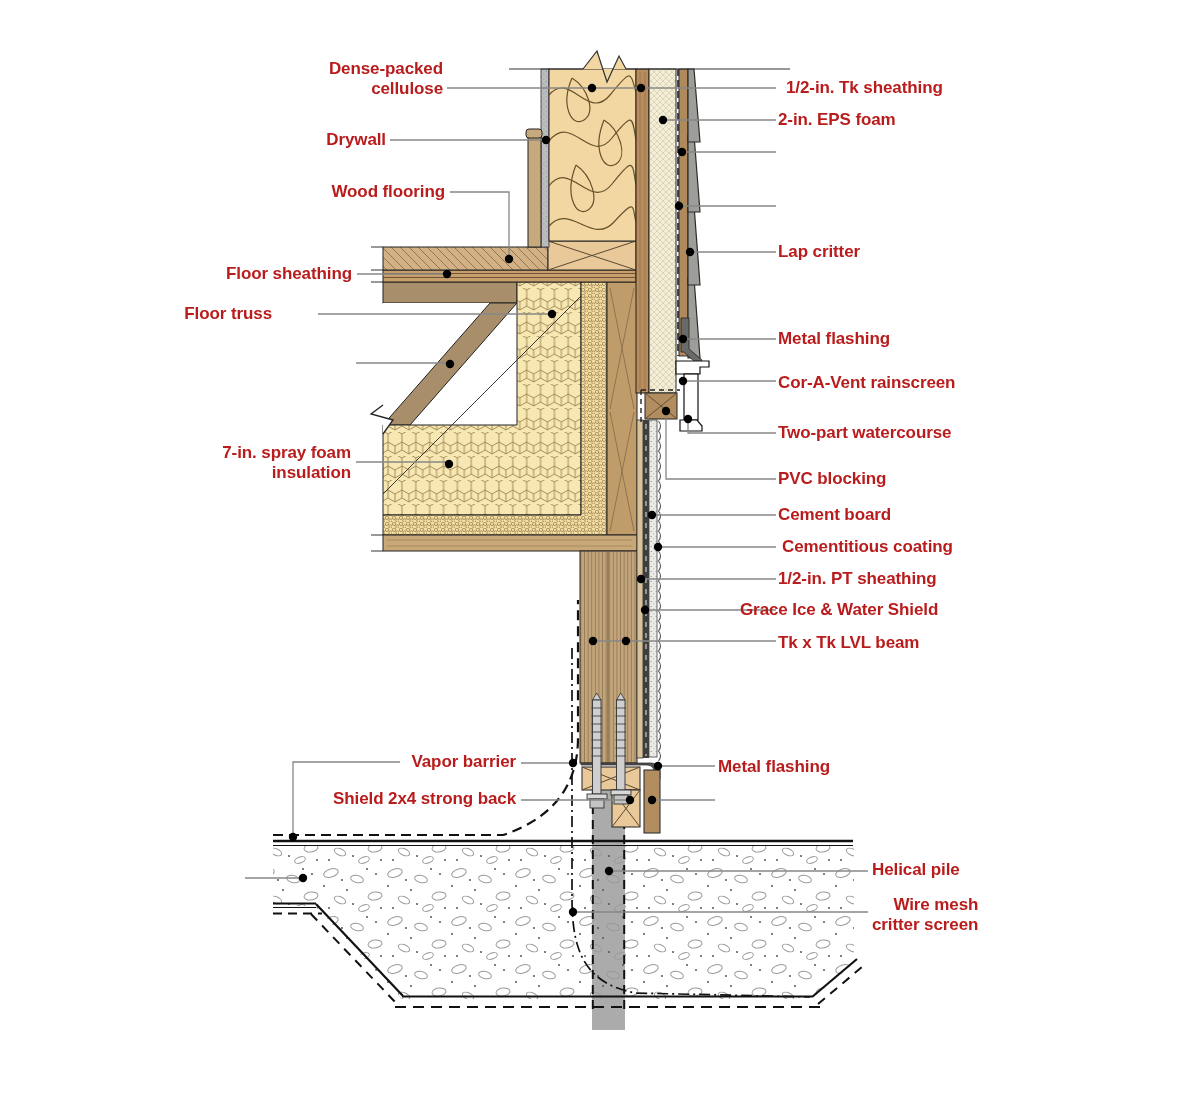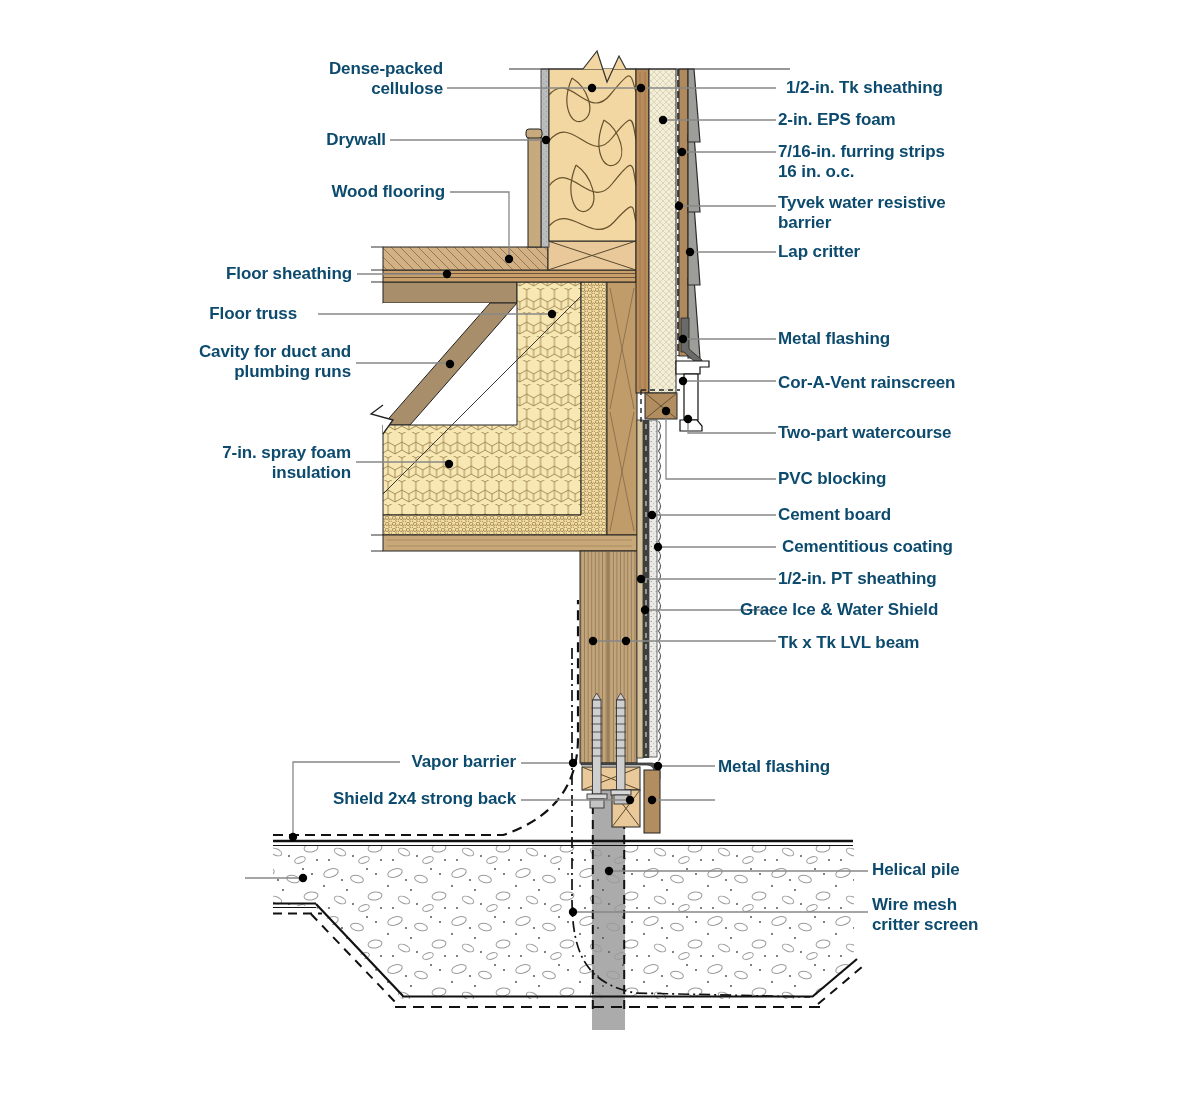--- a/index.html
+++ b/index.html
@@ -1,21 +1,21 @@
 <!DOCTYPE html>
 <html><head>
 <meta charset="utf-8">
 <style>
   html,body{margin:0;padding:0;background:#fff;}
   .stage{position:relative;width:1200px;height:1101px;background:#fff;overflow:hidden;
          font-family:"Liberation Sans",sans-serif;}
   .stage svg{position:absolute;left:0;top:0;}
-  .lbl{position:absolute;font-size:17px;font-weight:700;color:#0c4a6e;line-height:20px;
+  .lbl{position:absolute;font-size:17px;font-weight:700;color:#b91c1c;line-height:20px;
        white-space:pre-line;letter-spacing:-0.1px;}
-  .lbl.r{text-align:left;}
+  .lbl.r{text-align:right;}
   .lbl.l{text-align:right;}
 </style>
 </head>
 <body>
 
 <div class="stage">
 
 <svg width="1200" height="1101" viewBox="0 0 1200 1101">
   <defs>
     <pattern id="hex" width="13.86" height="24" patternUnits="userSpaceOnUse">
@@ -255,34 +255,28 @@
     <circle cx="609" cy="871" r="4.2"></circle>
         <circle cx="573" cy="912" r="4.2"></circle>
   </g>
 </svg>
 
 <div class="lbl l" style="right:757px;top:59px">Dense-packed
 cellulose</div>
 <div class="lbl l" style="right:814px;top:130px">Drywall</div>
 <div class="lbl l" style="right:755px;top:182px">Wood flooring</div>
 <div class="lbl l" style="right:848px;top:264px">Floor sheathing</div>
-<div class="lbl l" style="right:903px;top:304px">Floor truss</div>
-<div class="lbl l" style="right:849px;top:342px">Cavity for duct and
-plumbing runs</div>
+<div class="lbl l" style="right:928px;top:304px">Floor truss</div>
 <div class="lbl l" style="right:849px;top:443px">7-in. spray foam
 insulation</div>
 <div class="lbl l" style="right:684px;top:752px">Vapor barrier</div>
 <div class="lbl l" style="right:684px;top:789px">Shield 2x4 strong back</div>
 
 <div class="lbl r" style="left:786px;top:78px">1/2-in. Tk sheathing</div>
 <div class="lbl r" style="left:778px;top:110px">2-in. EPS foam</div>
-<div class="lbl r" style="left:778px;top:142px">7/16-in. furring strips
-16 in. o.c.</div>
-<div class="lbl r" style="left:778px;top:193px">Tyvek water resistive
-barrier</div>
 <div class="lbl r" style="left:778px;top:242px">Lap critter</div>
 <div class="lbl r" style="left:778px;top:329px">Metal flashing</div>
 <div class="lbl r" style="left:778px;top:373px">Cor-A-Vent rainscreen</div>
 <div class="lbl r" style="left:778px;top:423px">Two-part watercourse</div>
 <div class="lbl r" style="left:778px;top:469px">PVC blocking</div>
 <div class="lbl r" style="left:778px;top:505px">Cement board</div>
 <div class="lbl r" style="left:782px;top:537px">Cementitious coating</div>
 <div class="lbl r" style="left:778px;top:569px">1/2-in. PT sheathing</div>
 <div class="lbl r" style="left:740px;top:600px">Grace Ice &amp; Water Shield</div>
 <div class="lbl r" style="left:778px;top:633px">Tk x Tk LVL beam</div>

